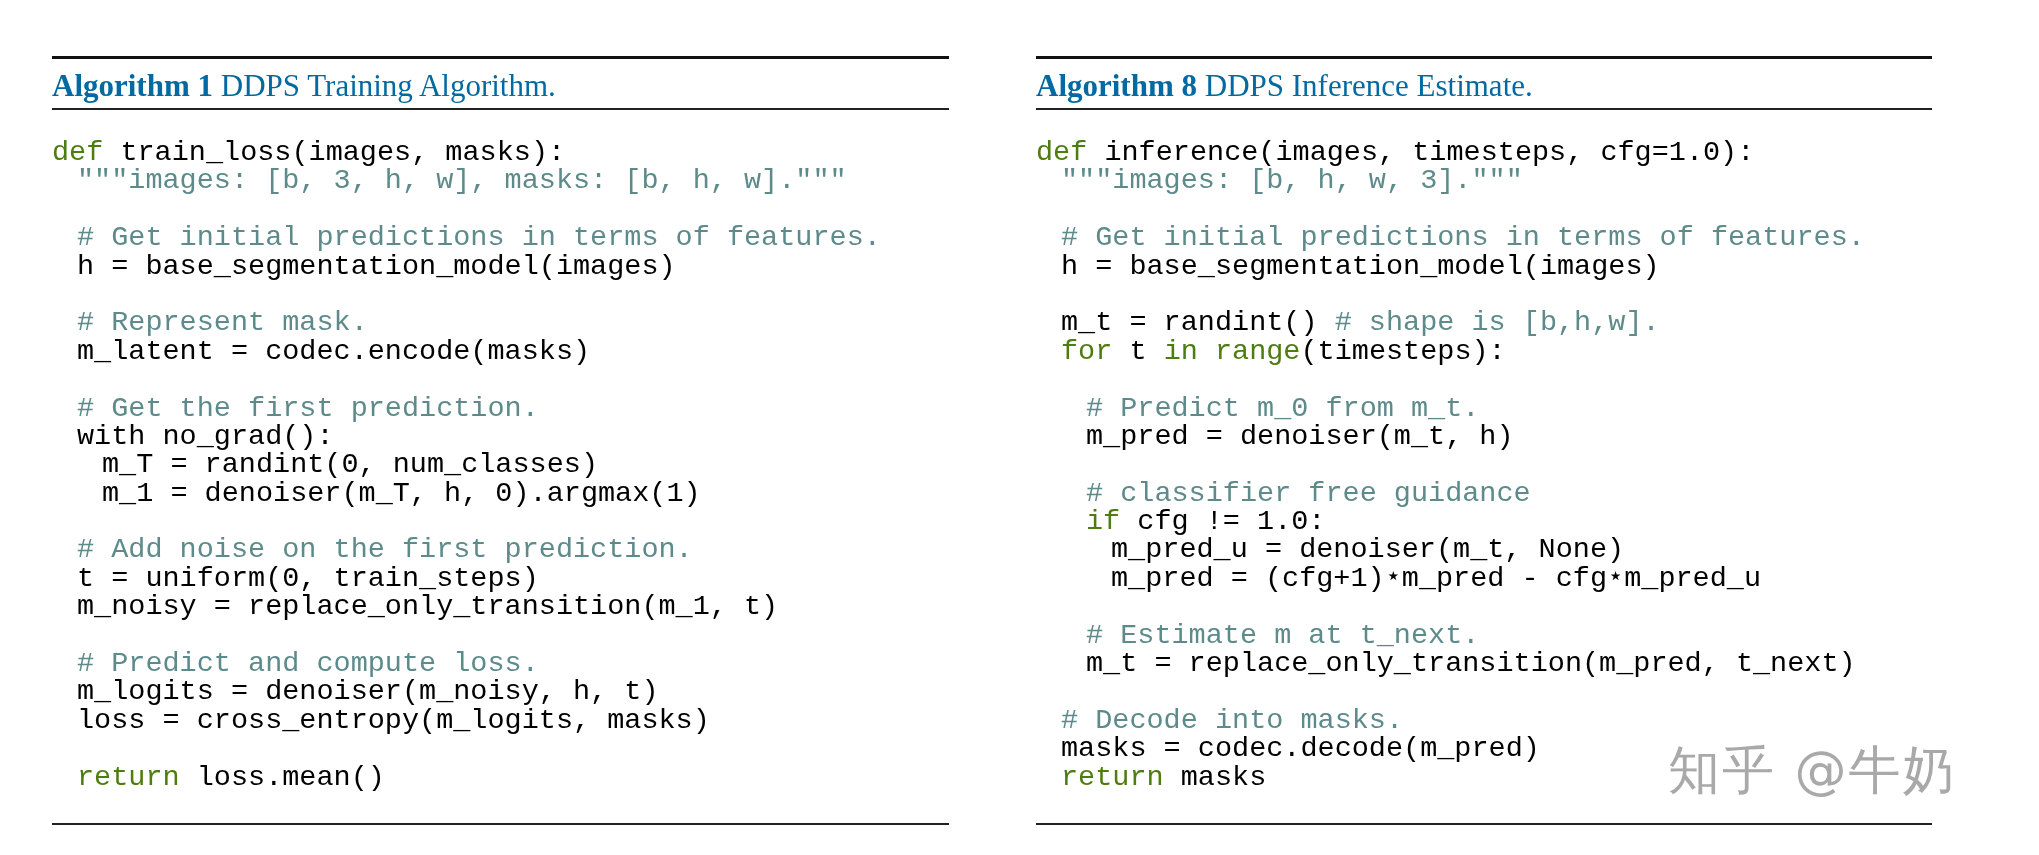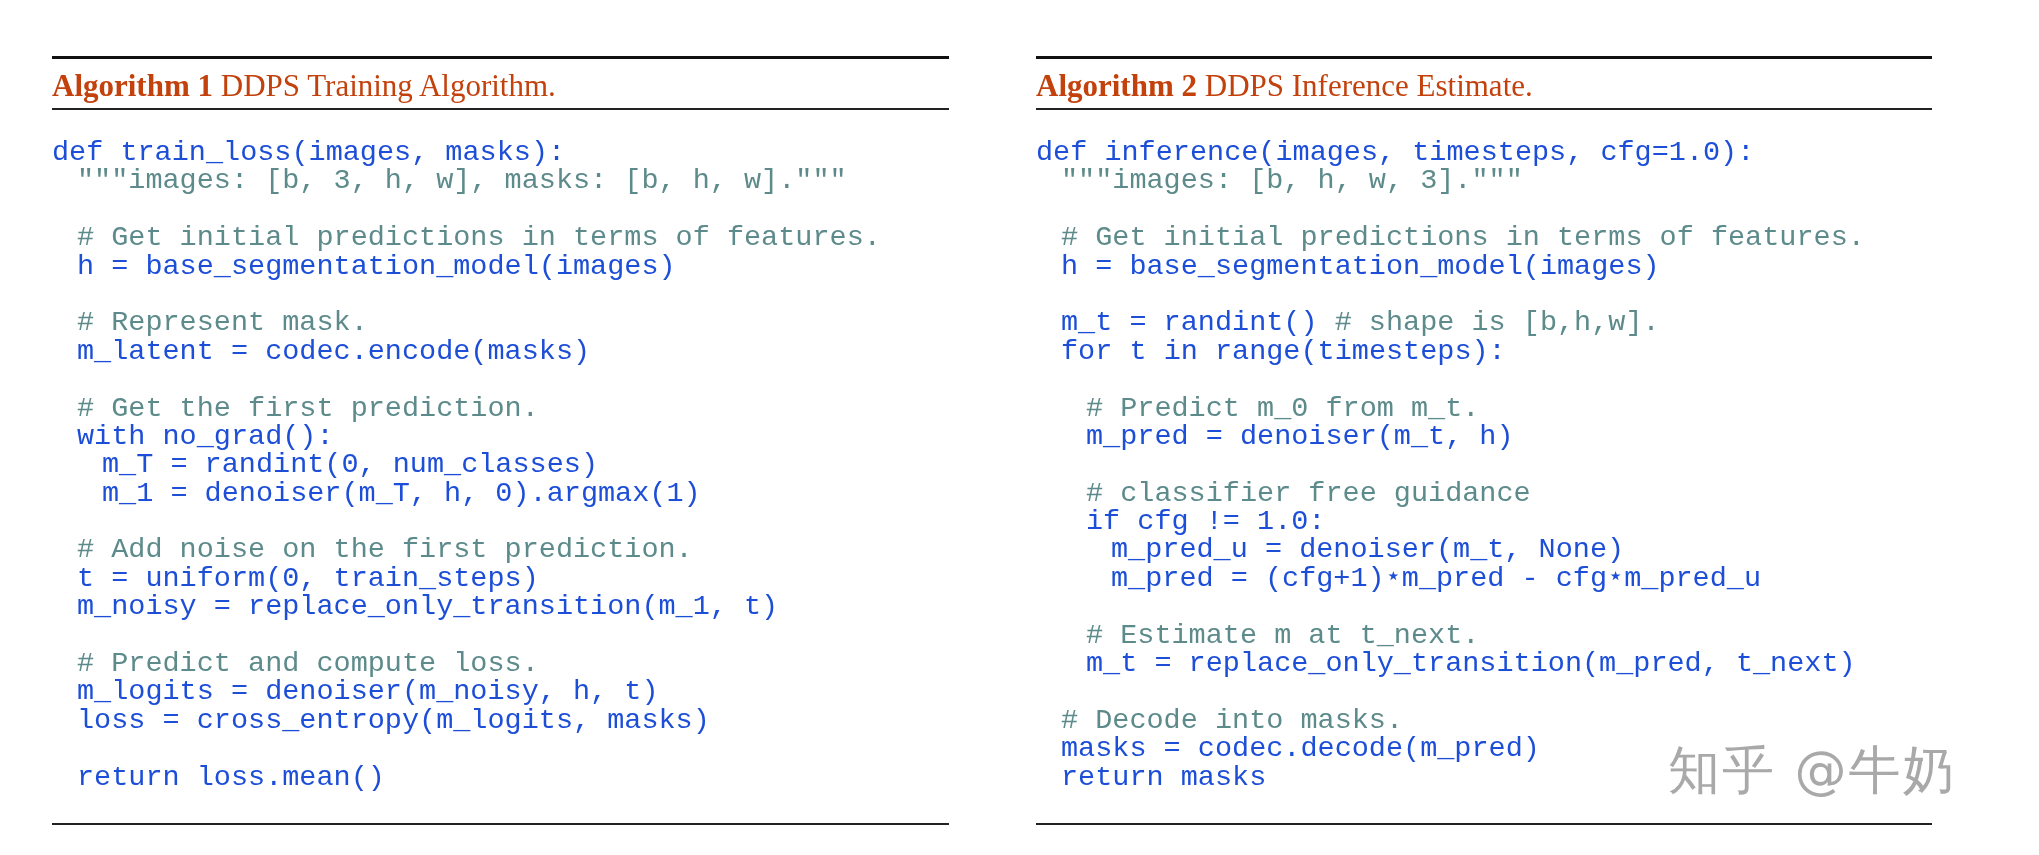--- a/index.html
+++ b/index.html
@@ -28,21 +28,21 @@
     background: #111111;
   }
   .caption {
     position: absolute;
     left: 0;
     top: 10px;
     height: 40px;
     line-height: 40px;
     font-family: "Liberation Serif", "DejaVu Serif", serif;
     font-size: 31px;
-    color: #c2410c;
+    color: #0369a1;
     white-space: nowrap;
   }
   .caption .label {
     font-weight: bold;
   }
   .rule-mid {
     position: absolute;
     left: 0; right: 0;
     top: 52px;
     height: 2px;
@@ -56,23 +56,23 @@
     font-family: "Liberation Mono", "DejaVu Sans Mono", monospace;
     font-size: 28.5px;
     line-height: 28.4px;
     color: #1a1a1a;
     white-space: pre;
   }
   .line {
     height: 28.4px;
     display: block;
   }
-  .tok-kw { color: #1d4ed8; }
+  .tok-kw { color: #4d7c0f; }
   .tok-cm { color: #5d8a8a; }
-  .tok-pl { color: #1d4ed8; }
+  .tok-pl { color: #000000; }
 
   .rule-bot {
     position: absolute;
     left: 0; right: 0;
     top: 767px;
     height: 2px;
     background: #222222;
   }
 
   .watermark {
@@ -97,21 +97,21 @@
     <span class="title">DDPS Training Algorithm.</span>
   </div>
   <div class="rule-mid"></div>
   <div class="code"><div class="line" style="padding-left: 0px;"><span class="tok-kw">def</span><span class="tok-pl"> train_loss(images, masks):</span></div><div class="line" style="padding-left: 25px;"><span class="tok-cm">"""images: [b, 3, h, w], masks: [b, h, w]."""</span></div><div class="line" style="padding-left: 0px;"> </div><div class="line" style="padding-left: 25px;"><span class="tok-cm"># Get initial predictions in terms of features.</span></div><div class="line" style="padding-left: 25px;"><span class="tok-pl">h = base_segmentation_model(images)</span></div><div class="line" style="padding-left: 0px;"> </div><div class="line" style="padding-left: 25px;"><span class="tok-cm"># Represent mask.</span></div><div class="line" style="padding-left: 25px;"><span class="tok-pl">m_latent = codec.encode(masks)</span></div><div class="line" style="padding-left: 0px;"> </div><div class="line" style="padding-left: 25px;"><span class="tok-cm"># Get the first prediction.</span></div><div class="line" style="padding-left: 25px;"><span class="tok-pl">with no_grad():</span></div><div class="line" style="padding-left: 50px;"><span class="tok-pl">m_T = randint(0, num_classes)</span></div><div class="line" style="padding-left: 50px;"><span class="tok-pl">m_1 = denoiser(m_T, h, 0).argmax(1)</span></div><div class="line" style="padding-left: 0px;"> </div><div class="line" style="padding-left: 25px;"><span class="tok-cm"># Add noise on the first prediction.</span></div><div class="line" style="padding-left: 25px;"><span class="tok-pl">t = uniform(0, train_steps)</span></div><div class="line" style="padding-left: 25px;"><span class="tok-pl">m_noisy = replace_only_transition(m_1, t)</span></div><div class="line" style="padding-left: 0px;"> </div><div class="line" style="padding-left: 25px;"><span class="tok-cm"># Predict and compute loss.</span></div><div class="line" style="padding-left: 25px;"><span class="tok-pl">m_logits = denoiser(m_noisy, h, t)</span></div><div class="line" style="padding-left: 25px;"><span class="tok-pl">loss = cross_entropy(m_logits, masks)</span></div><div class="line" style="padding-left: 0px;"> </div><div class="line" style="padding-left: 25px;"><span class="tok-kw">return</span><span class="tok-pl"> loss.mean()</span></div></div>
   <div class="rule-bot"></div>
 </div>
 
 <div class="algo right">
   <div class="rule-top"></div>
   <div class="caption">
-    <span class="label">Algorithm 2</span>
+    <span class="label">Algorithm 8</span>
     <span class="title">DDPS Inference Estimate.</span>
   </div>
   <div class="rule-mid"></div>
   <div class="code"><div class="line" style="padding-left: 0px;"><span class="tok-kw">def</span><span class="tok-pl"> inference(images, timesteps, cfg=1.0):</span></div><div class="line" style="padding-left: 25px;"><span class="tok-cm">"""images: [b, h, w, 3]."""</span></div><div class="line" style="padding-left: 0px;"> </div><div class="line" style="padding-left: 25px;"><span class="tok-cm"># Get initial predictions in terms of features.</span></div><div class="line" style="padding-left: 25px;"><span class="tok-pl">h = base_segmentation_model(images)</span></div><div class="line" style="padding-left: 0px;"> </div><div class="line" style="padding-left: 25px;"><span class="tok-pl">m_t = randint() </span><span class="tok-cm"># shape is [b,h,w].</span></div><div class="line" style="padding-left: 25px;"><span class="tok-kw">for</span><span class="tok-pl"> t </span><span class="tok-kw">in</span><span class="tok-pl"> </span><span class="tok-kw">range</span><span class="tok-pl">(timesteps):</span></div><div class="line" style="padding-left: 0px;"> </div><div class="line" style="padding-left: 50px;"><span class="tok-cm"># Predict m_0 from m_t.</span></div><div class="line" style="padding-left: 50px;"><span class="tok-pl">m_pred = denoiser(m_t, h)</span></div><div class="line" style="padding-left: 0px;"> </div><div class="line" style="padding-left: 50px;"><span class="tok-cm"># classifier free guidance</span></div><div class="line" style="padding-left: 50px;"><span class="tok-kw">if</span><span class="tok-pl"> cfg != 1.0:</span></div><div class="line" style="padding-left: 75px;"><span class="tok-pl">m_pred_u = denoiser(m_t, None)</span></div><div class="line" style="padding-left: 75px;"><span class="tok-pl">m_pred = (cfg+1)⋆m_pred - cfg⋆m_pred_u</span></div><div class="line" style="padding-left: 0px;"> </div><div class="line" style="padding-left: 50px;"><span class="tok-cm"># Estimate m at t_next.</span></div><div class="line" style="padding-left: 50px;"><span class="tok-pl">m_t = replace_only_transition(m_pred, t_next)</span></div><div class="line" style="padding-left: 0px;"> </div><div class="line" style="padding-left: 25px;"><span class="tok-cm"># Decode into masks.</span></div><div class="line" style="padding-left: 25px;"><span class="tok-pl">masks = codec.decode(m_pred)</span></div><div class="line" style="padding-left: 25px;"><span class="tok-kw">return</span><span class="tok-pl"> masks</span></div></div>
   <div class="rule-bot"></div>
 </div>
 
 <div class="watermark">知乎 @牛奶</div>
 
 </body></html>

